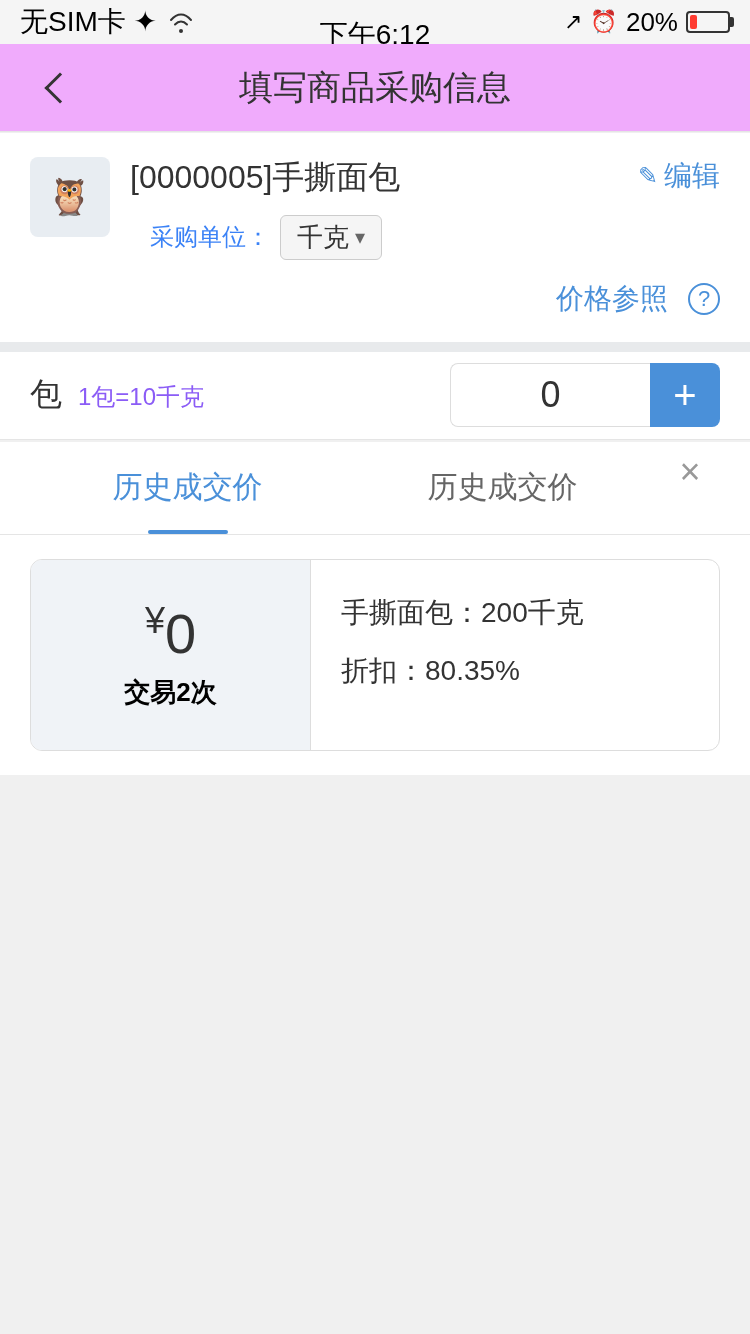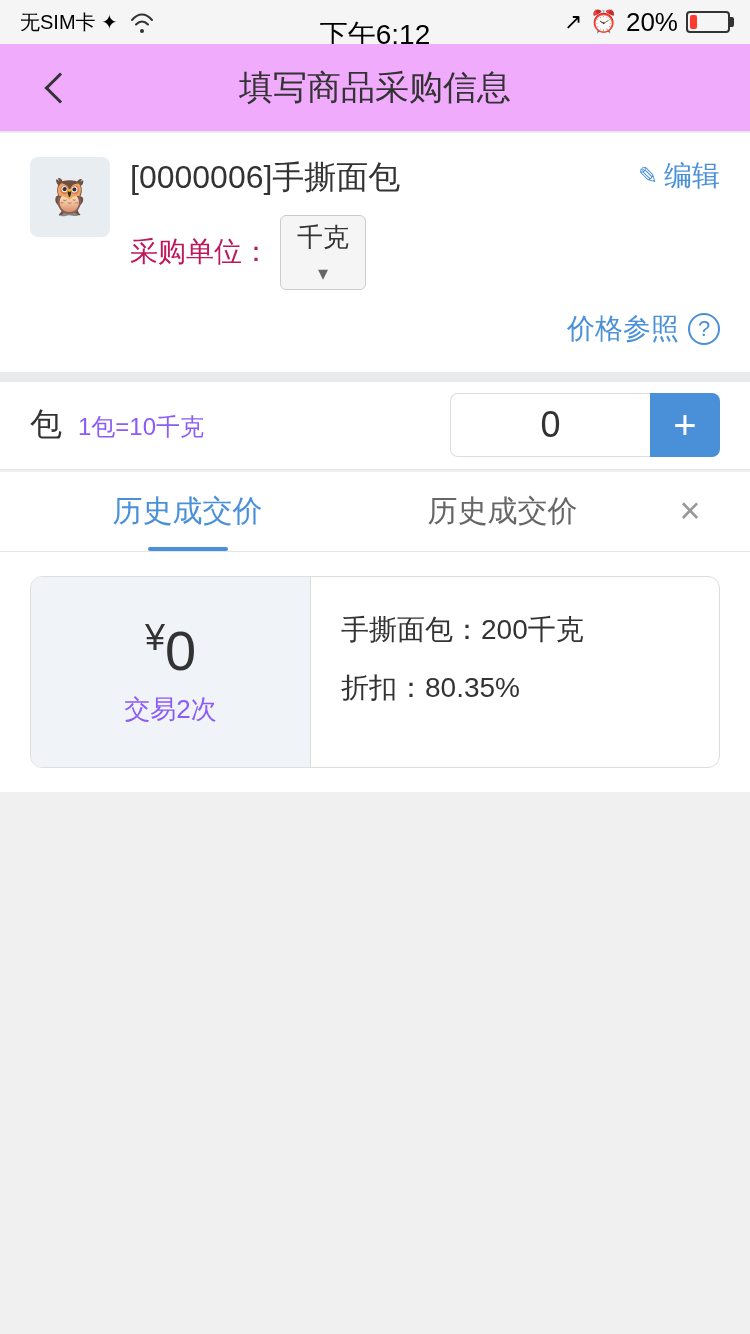--- a/index.html
+++ b/index.html
@@ -147,35 +147,35 @@
       font-weight: 400;
       margin-bottom: 16px;
       line-height: 1.3;
     }
     .purchase-unit-row {
       display: flex;
       align-items: center;
       gap: 10px;
     }
     .unit-label {
-      font-size: 28px;
-      color: #be185d;
+      font-size: 24px;
+      color: #3b82f6;
+      margin-left: 20px;
     }
     .unit-selector {
       border: 1px solid #ccc;
       border-radius: 6px;
       padding: 4px 16px;
       font-size: 26px;
       color: #333;
       background: #f5f5f5;
       display: flex;
       align-items: center;
       gap: 6px;
       cursor: pointer;
-      flex-direction: column;
     }
     .unit-selector .dropdown-arrow {
       font-size: 20px;
       color: #666;
     }
     .edit-button {
       color: #4a90d9;
       font-size: 28px;
       display: flex;
       align-items: center;
@@ -186,21 +186,21 @@
       display: flex;
       align-items: center;
       justify-content: flex-end;
       margin-top: 10px;
     }
     .price-ref-button {
       color: #4a90d9;
       font-size: 28px;
       display: flex;
       align-items: center;
-      gap: 9px;
+      gap: 20px;
       cursor: pointer;
     }
     .help-circle {
       width: 32px;
       height: 32px;
       border: 2px solid #4a90d9;
       border-radius: 50%;
       display: flex;
       align-items: center;
       justify-content: center;
@@ -269,22 +269,22 @@
       cursor: pointer;
     }
 
     
     .tab-section {
       background: #fff;
       margin-top: 2px;
     }
     .tab-bar {
       display: flex;
-      align-items: center;
-      height: 80px;
+      align-items: flex-start;
+      height: 93px;
       padding: 0 30px;
       border-bottom: 1px solid #e5e5e5;
       position: relative;
     }
     .tab-item {
       flex: 1;
       display: flex;
       flex-direction: column;
       align-items: center;
       justify-content: center;
@@ -342,22 +342,23 @@
       padding: 40px 20px;
       border-right: 1px solid #ddd;
     }
     .card-price {
       font-size: 56px;
       color: #333;
       font-weight: 400;
     }
     .card-trade-count {
       font-size: 26px;
-      color: #8b5cf6;
+      color: #000000;
       margin-top: 10px;
+      font-weight: bold;
     }
     .card-right {
       flex: 1;
       padding: 32px 30px;
       display: flex;
       flex-direction: column;
       gap: 16px;
     }
     .card-detail-row {
       font-size: 28px;
@@ -370,21 +371,21 @@
       background: #f0f0f0;
       flex: 1;
       min-height: 600px;
     }
   </style>
 </head>
 <body>
 
 <div class="status-bar">
   <div class="status-left">
-    <span style="font-size:20px;">无SIM卡 ✦</span>
+    <span style="font-size:28px;">无SIM卡 ✦</span>
     <svg width="28" height="22" viewBox="0 0 28 22" fill="none">
       <path d="M14 18a2 2 0 1 1 0 4 2 2 0 0 1 0-4z" fill="#333"></path>
       <path d="M8 13.5C9.8 11.6 11.8 10.5 14 10.5s4.2 1.1 6 3" stroke="#333" stroke-width="2" fill="none" stroke-linecap="round"></path>
       <path d="M4 9C7 5.5 10.3 3.5 14 3.5s7 2 10 5.5" stroke="#333" stroke-width="2" fill="none" stroke-linecap="round"></path>
     </svg>
   </div>
   <div class="status-center">
     <span>下午6:12</span>
   </div>
   <div class="status-right">
@@ -404,21 +405,21 @@
   <div class="nav-title">填写商品采购信息</div>
 </div>
 
 <div class="product-section">
   <div class="product-header">
     <div class="product-left">
       <div class="product-thumbnail">
         <span class="owl-icon">🦉</span>
       </div>
       <div class="product-info">
-        <div class="product-name">[0000006]手撕面包</div>
+        <div class="product-name">[0000005]手撕面包</div>
         <div class="purchase-unit-row">
           <span class="unit-label">采购单位：</span>
           <div class="unit-selector">
             <span>千克</span>
             <span class="dropdown-arrow">▾</span>
           </div>
         </div>
       </div>
     </div>
     <div class="edit-button">

